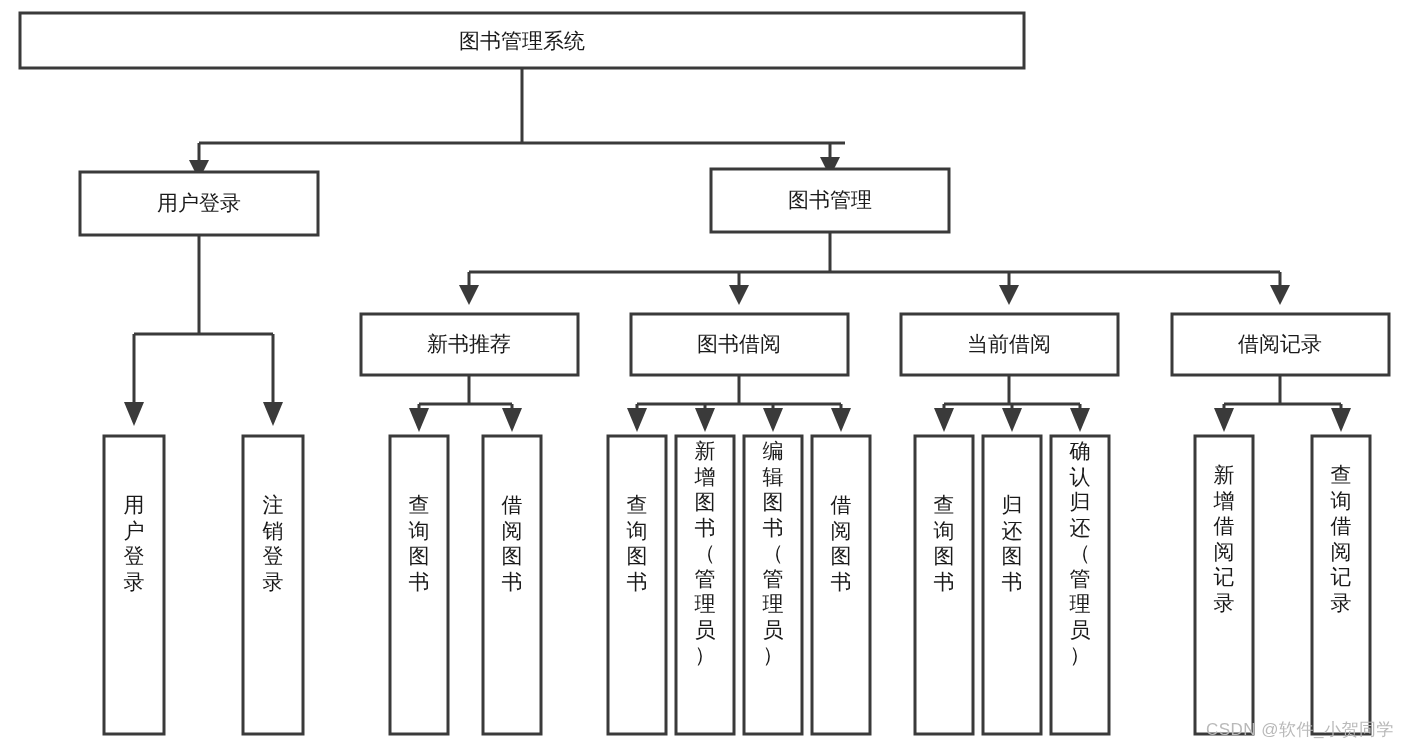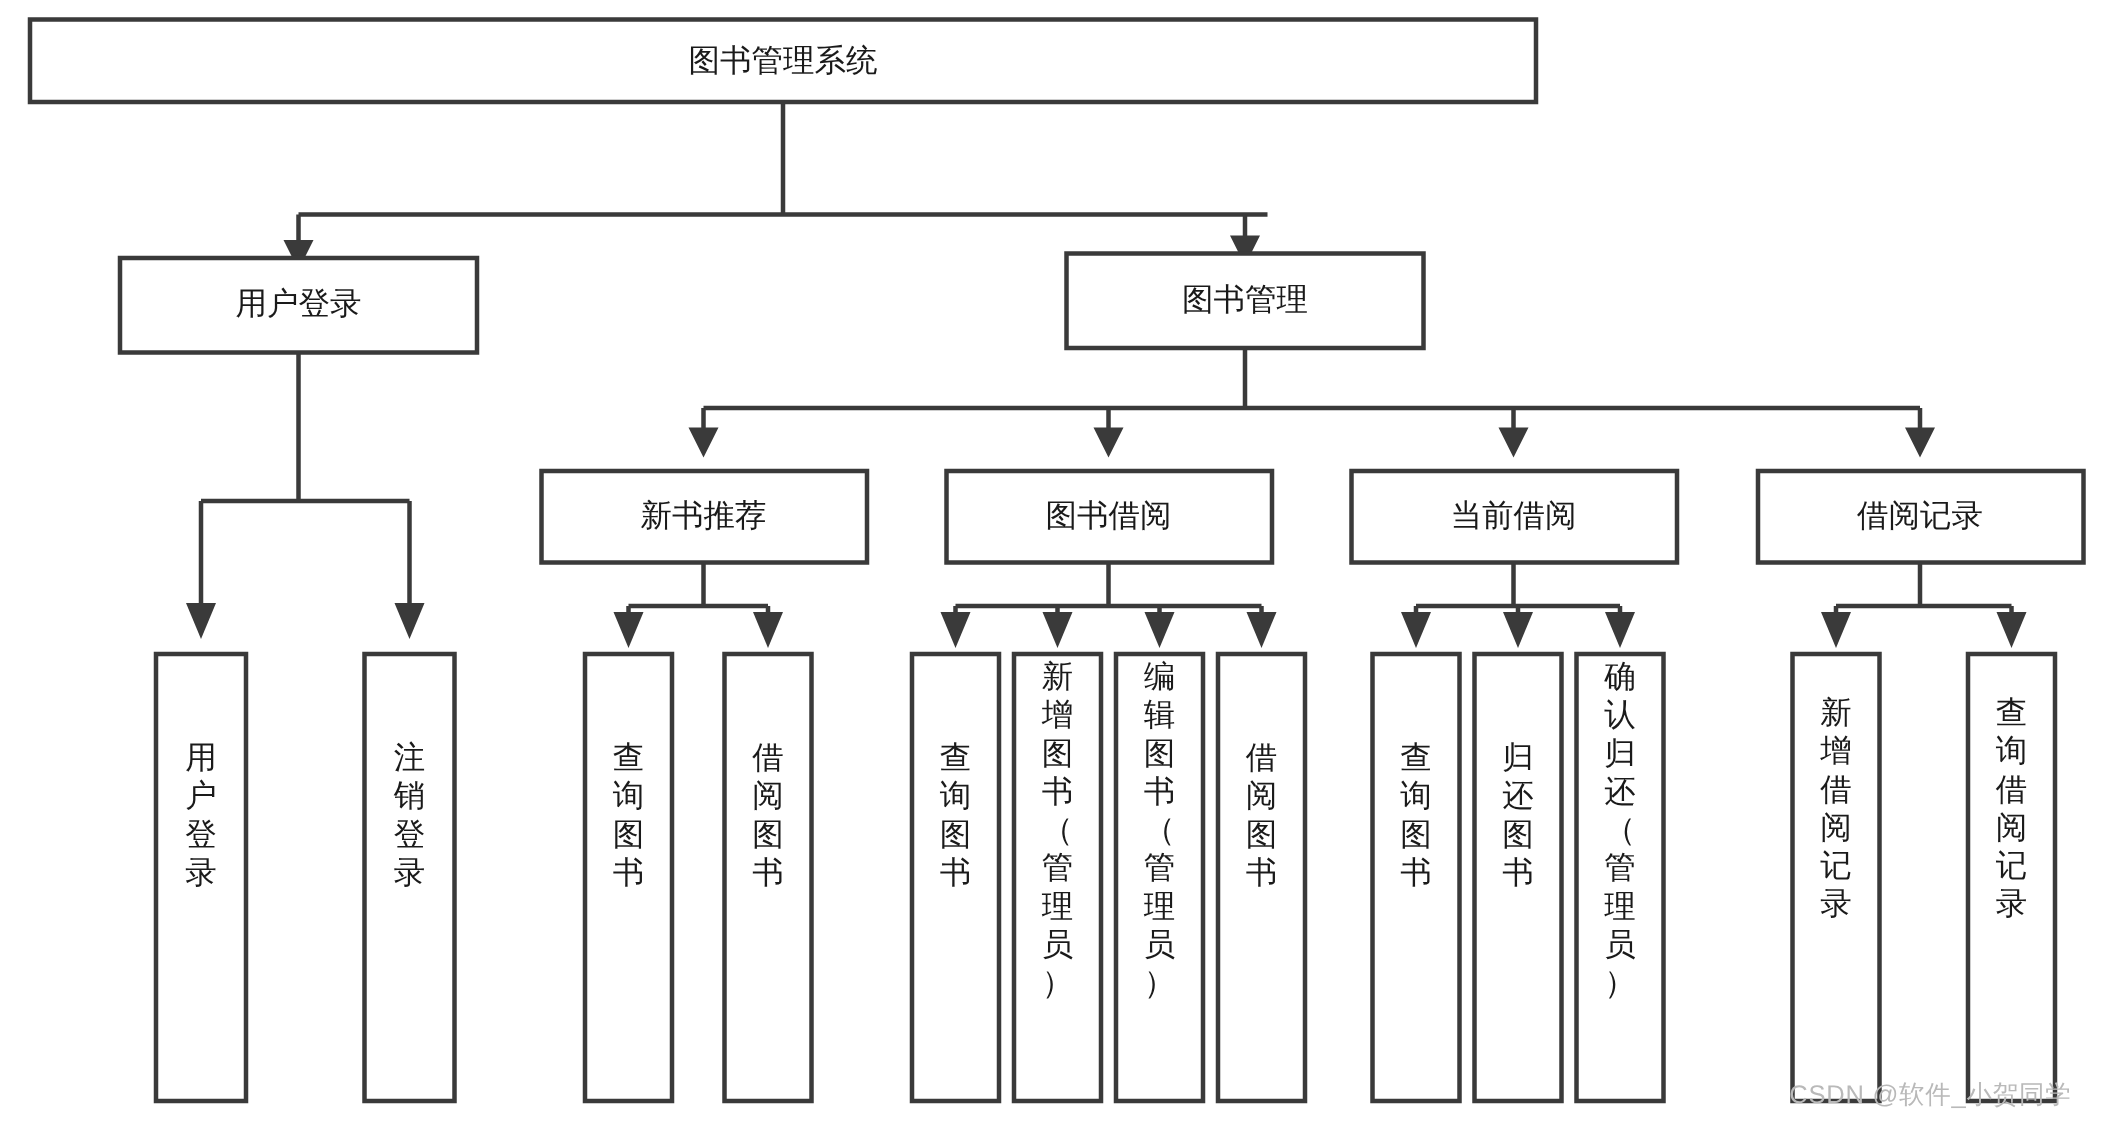--- a/index.html
+++ b/index.html
@@ -49,21 +49,21 @@
     stroke: #3a3a3a;
     stroke-width: 3;
     fill: none;
   }
   .arrow-head {
     fill: #3a3a3a;
     stroke: none;
   }
   .watermark {
     position: absolute;
-    right: 24px;
+    right: 11px;
     bottom: 6px;
     font-family: "Liberation Sans", "DejaVu Sans", sans-serif;
     font-size: 17px;
     color: #b9b9b9;
     white-space: nowrap;
     letter-spacing: 0.5px;
     pointer-events: none;
   }
 </style>
 </head>

